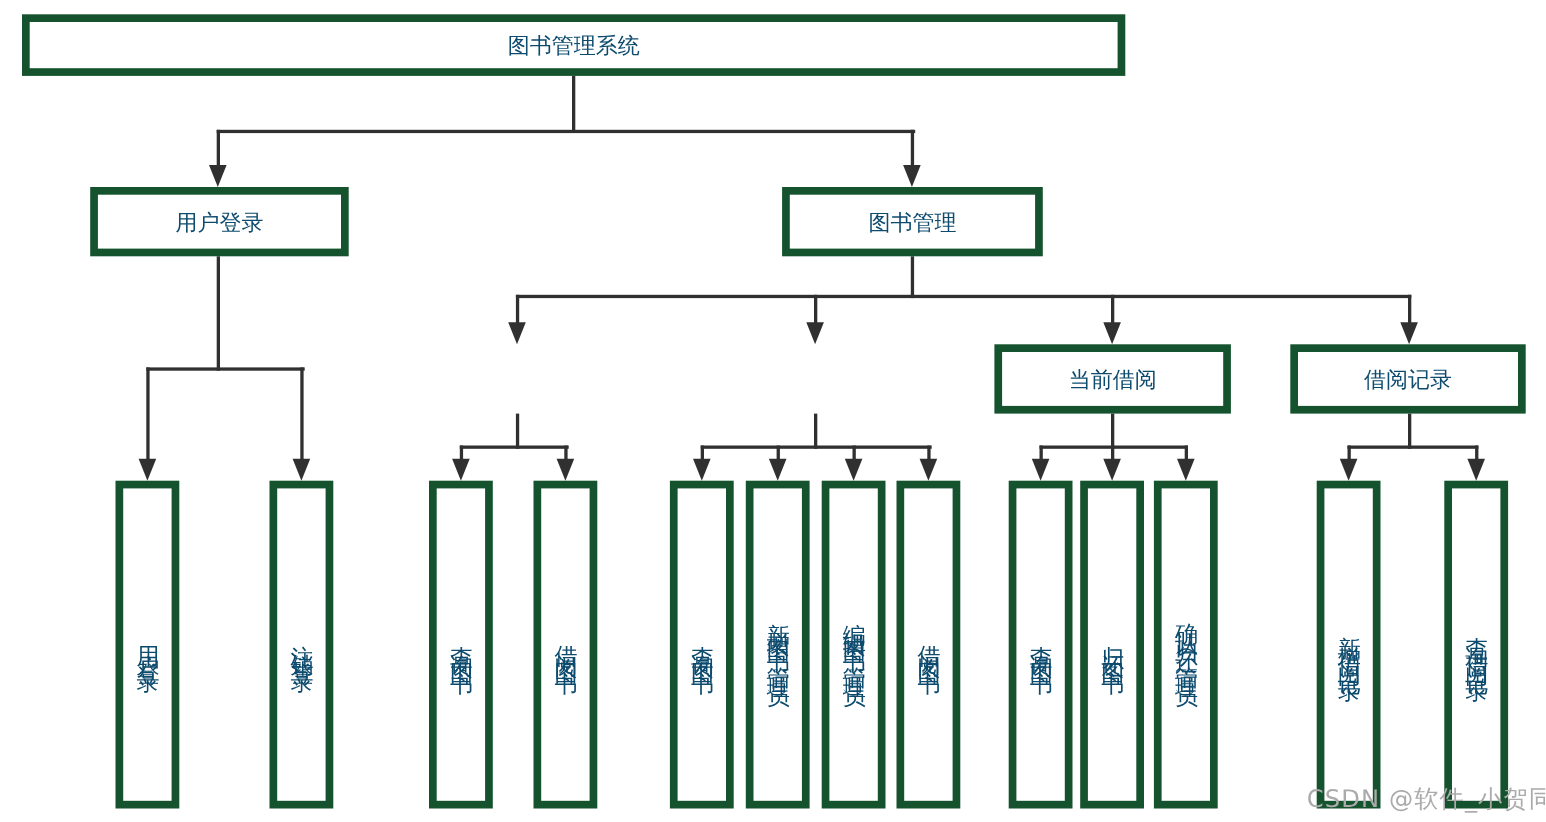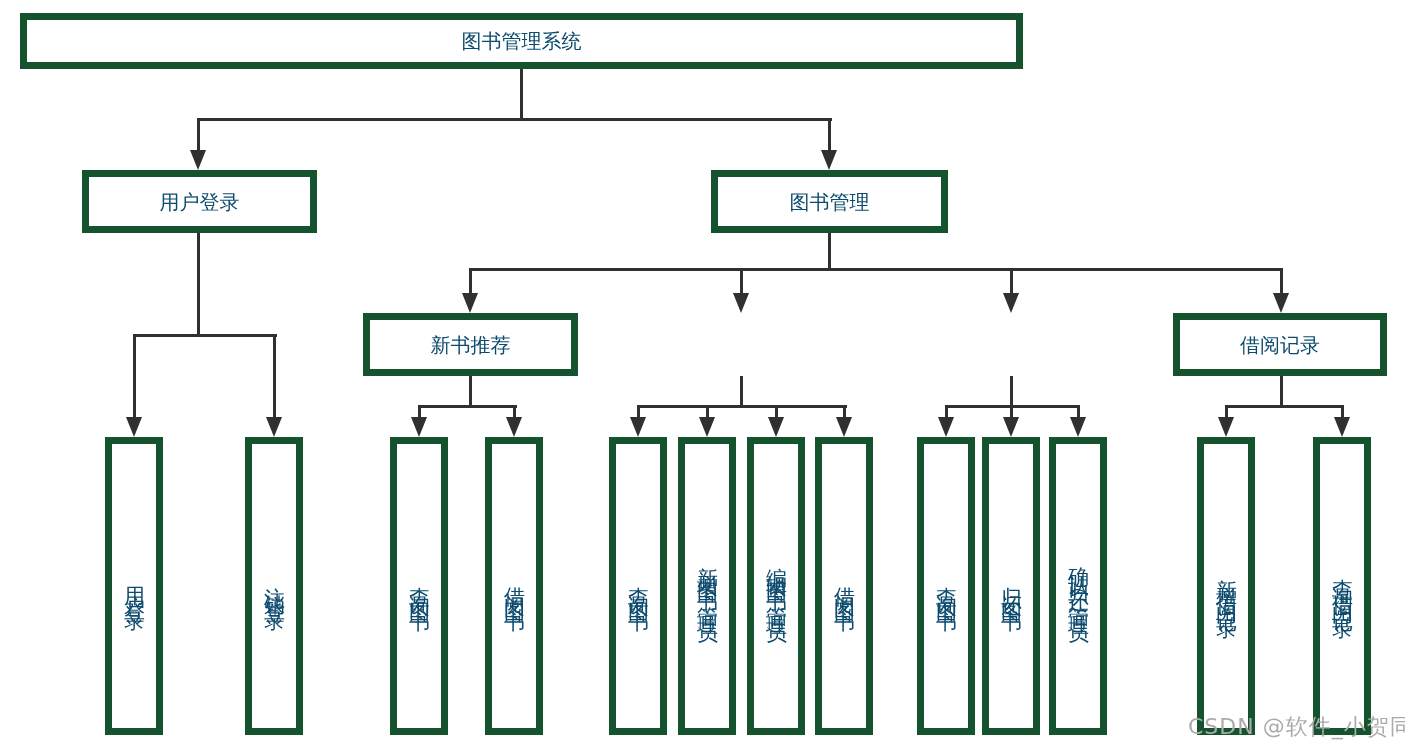--- a/index.html
+++ b/index.html
@@ -29,21 +29,21 @@
 </head>
 <body>
 
 <div class="canvas">
 
   <div class="node" style="left:20px;top:13px;width:1003px;height:56px;">图书管理系统</div>
 
   <div class="node" style="left:82px;top:170px;width:235px;height:63px;">用户登录</div>
   <div class="node" style="left:711px;top:170px;width:237px;height:63px;">图书管理</div>
 
-  <div class="node" style="left:363px;top:313px;width:215px;height:63px;">新书推荐</div>
+  <div class="node" style="left:904px;top:313px;width:215px;height:63px;">当前借阅</div>
   <div class="node" style="left:1173px;top:313px;width:214px;height:63px;">借阅记录</div>
 
   <div class="node vnode" style="left:105px;top:437px;width:58px;height:298px;">用户登录</div>
   <div class="node vnode" style="left:245px;top:437px;width:58px;height:298px;">注销登录</div>
 
   <div class="node vnode" style="left:390px;top:437px;width:58px;height:298px;">查询图书</div>
   <div class="node vnode" style="left:485px;top:437px;width:58px;height:298px;">借阅图书</div>
 
   <div class="node vnode" style="left:609px;top:437px;width:58px;height:298px;">查询图书</div>
   <div class="node vnode" style="left:678px;top:437px;width:58px;height:298px;">新增图书（管理员）</div>

